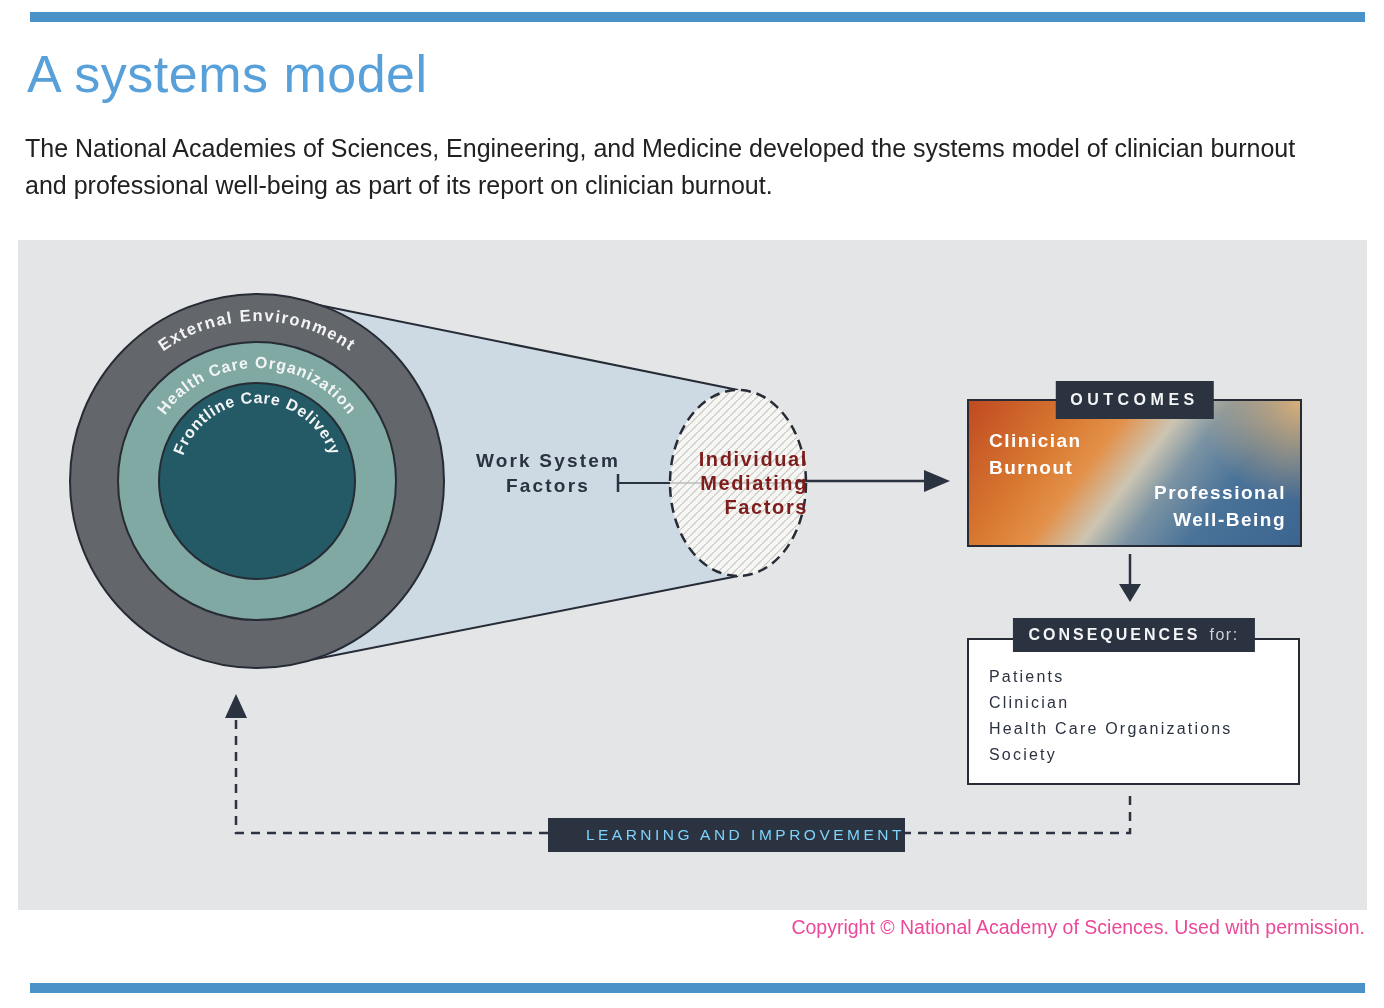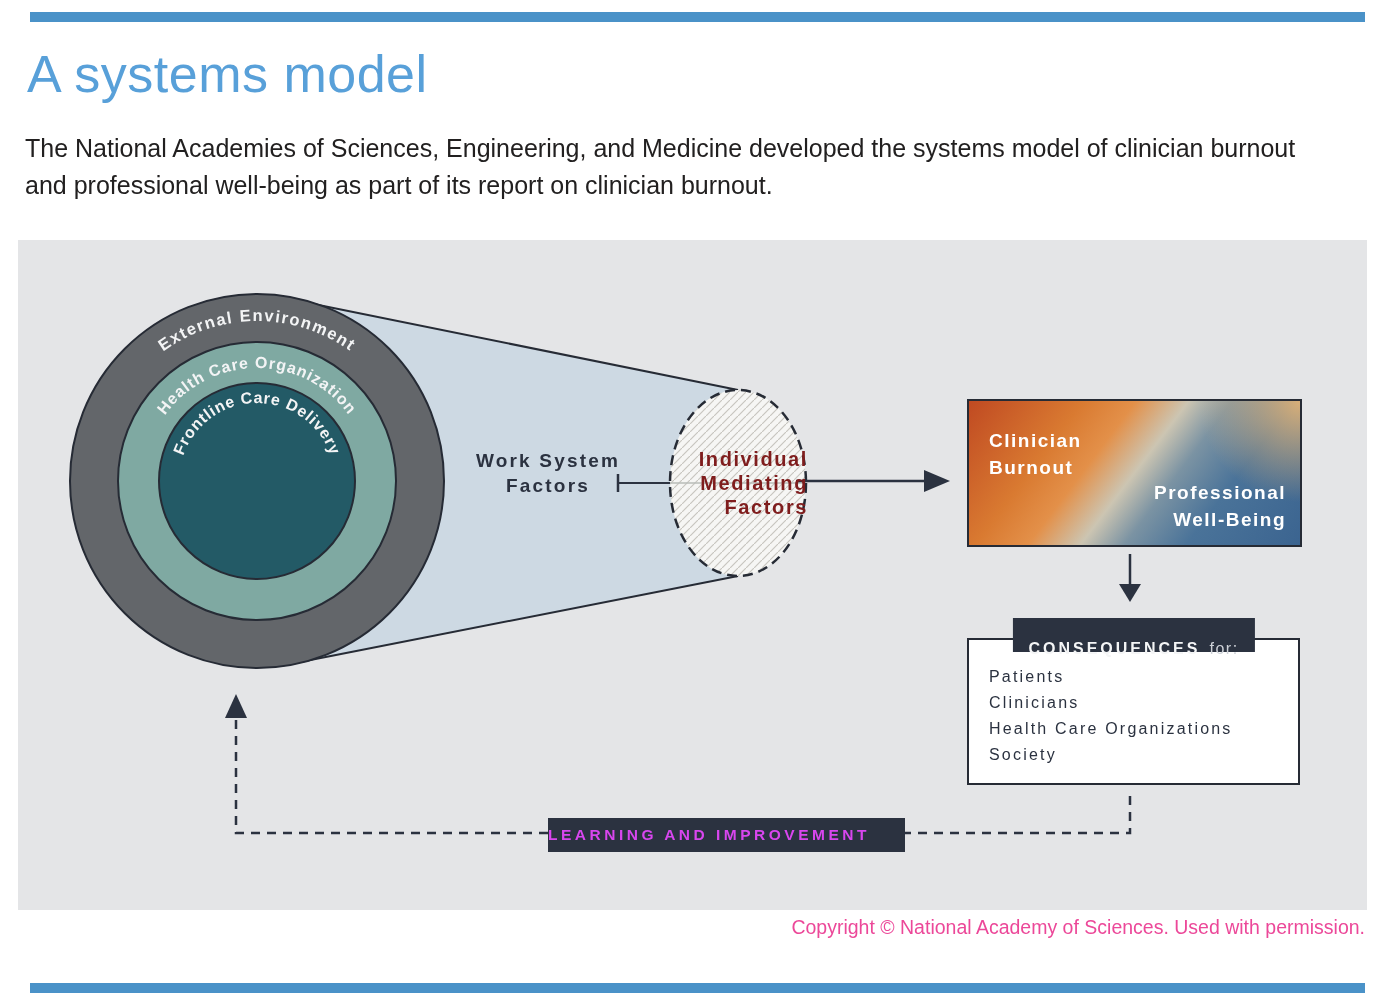--- a/index.html
+++ b/index.html
@@ -65,34 +65,34 @@
   .wellbeing-label {
     right:14px; bottom:12px; width:175px; text-align:right;
     color:#ffffff; font-size:19px; font-weight:bold;
     letter-spacing:1.5px; line-height:27px;
   }
   .consequences-box {
     left:949px; top:398px; width:333px; height:147px;
     background:#ffffff; border:2.5px solid #262b35;
   }
   .consequences-tab {
-    top:-22px; height:34px; line-height:34px; padding:14px 16px;
+    top:-22px; height:34px; line-height:34px; padding:0 16px;
     font-size:16px; letter-spacing:3px;
   }
   .consequences-tab .suffix {
     font-weight:normal; letter-spacing:1.5px; color:#cdd1d7; margin-left:9px;
   }
   .consequences-list {
     position:absolute; left:20px; top:24px;
     font-size:16px; letter-spacing:2.2px; line-height:26px; color:#2b3240;
   }
   .learning-bar {
     left:530px; top:578px; width:357px; height:34px;
-    background:#2b3240; color:#d946ef; text-align:left;
-    font-size:15.5px; font-weight:bold; letter-spacing:3.5px; line-height:34px;
+    background:#2b3240; color:#7dd3fc; text-align:right;
+    font-size:15.5px; font-weight:normal; letter-spacing:3.5px; line-height:34px;
     white-space:nowrap;
   }
   .copyright {
     position:absolute; right:19px; top:916px;
     font-size:19.5px; color:#ec4899;
   }
   
   .ring-text { fill:#f3f4f5; font-family:"Liberation Sans", sans-serif;
                font-weight:bold; }
 </style>
@@ -162,31 +162,32 @@
         <path d="M530,593 H218 V478" stroke="#2b3240" stroke-width="2.5" stroke-dasharray="9 7" fill="none"></path>
         <polygon points="218,454 207,478 229,478" fill="#2b3240"></polygon>
       </g>
     </svg>
 
     <div class="abs work-label">Work System Factors</div>
 
     <div class="abs mediating-label">Individual Mediating Factors</div>
 
     <div class="abs outcomes-box">
+      <div class="tab outcomes-tab">OUTCOMES</div>
       <div class="abs burnout-label">Clinician Burnout</div>
       <div class="abs wellbeing-label">Professional Well-Being</div>
     </div>
 
     <div class="abs consequences-box">
       <div class="tab consequences-tab">
         <span>CONSEQUENCES</span><span class="suffix">for:</span>
       </div>
       <div class="consequences-list">
         <div>Patients</div>
-        <div>Clinicians</div>
+        <div>Clinician</div>
         <div>Health Care Organizations</div>
         <div>Society</div>
       </div>
     </div>
 
     <div class="abs learning-bar">LEARNING AND IMPROVEMENT</div>
   </div>
 
   <div class="copyright">Copyright © National Academy of Sciences. Used with permission.</div>
 

